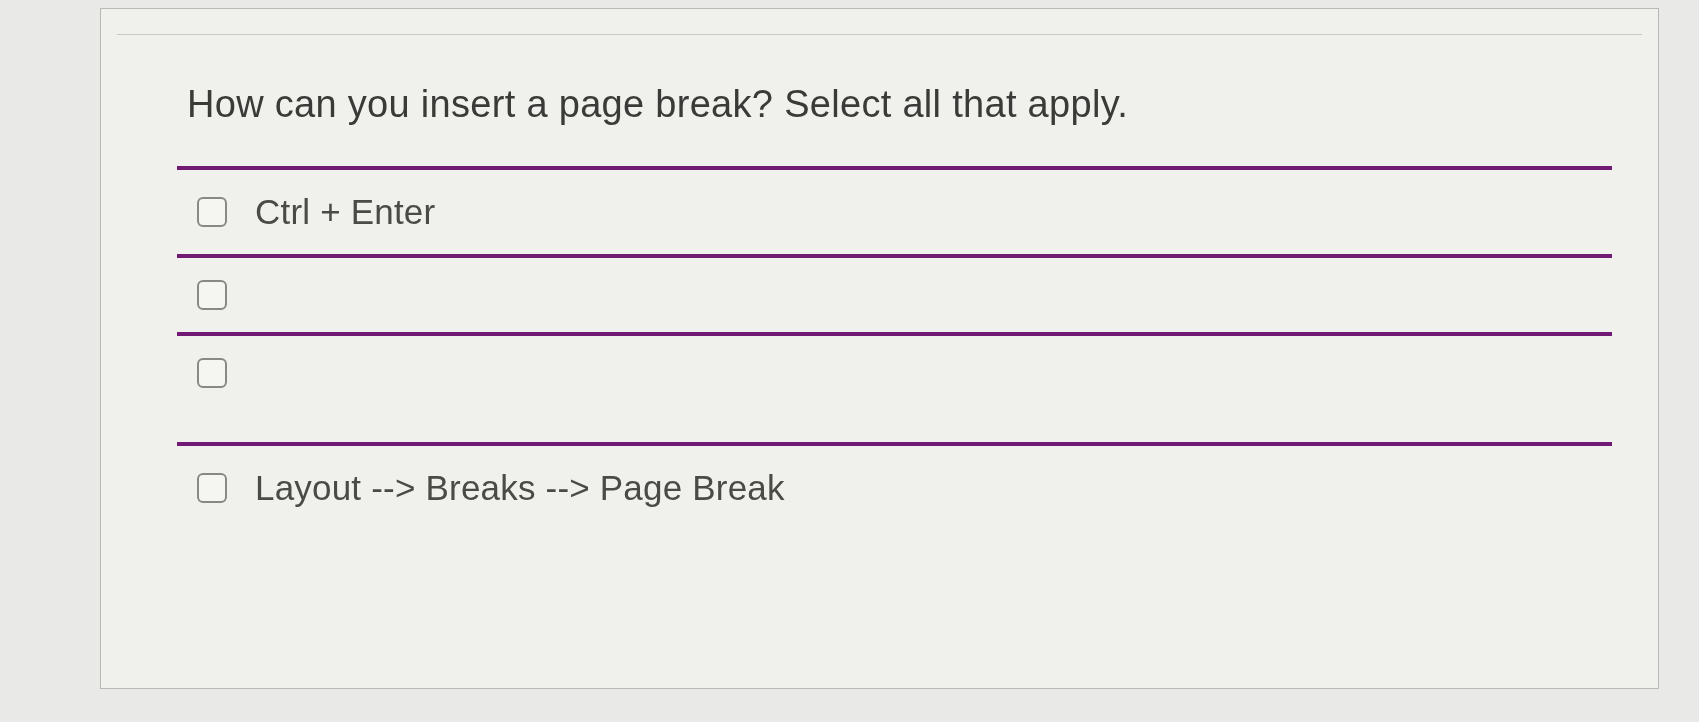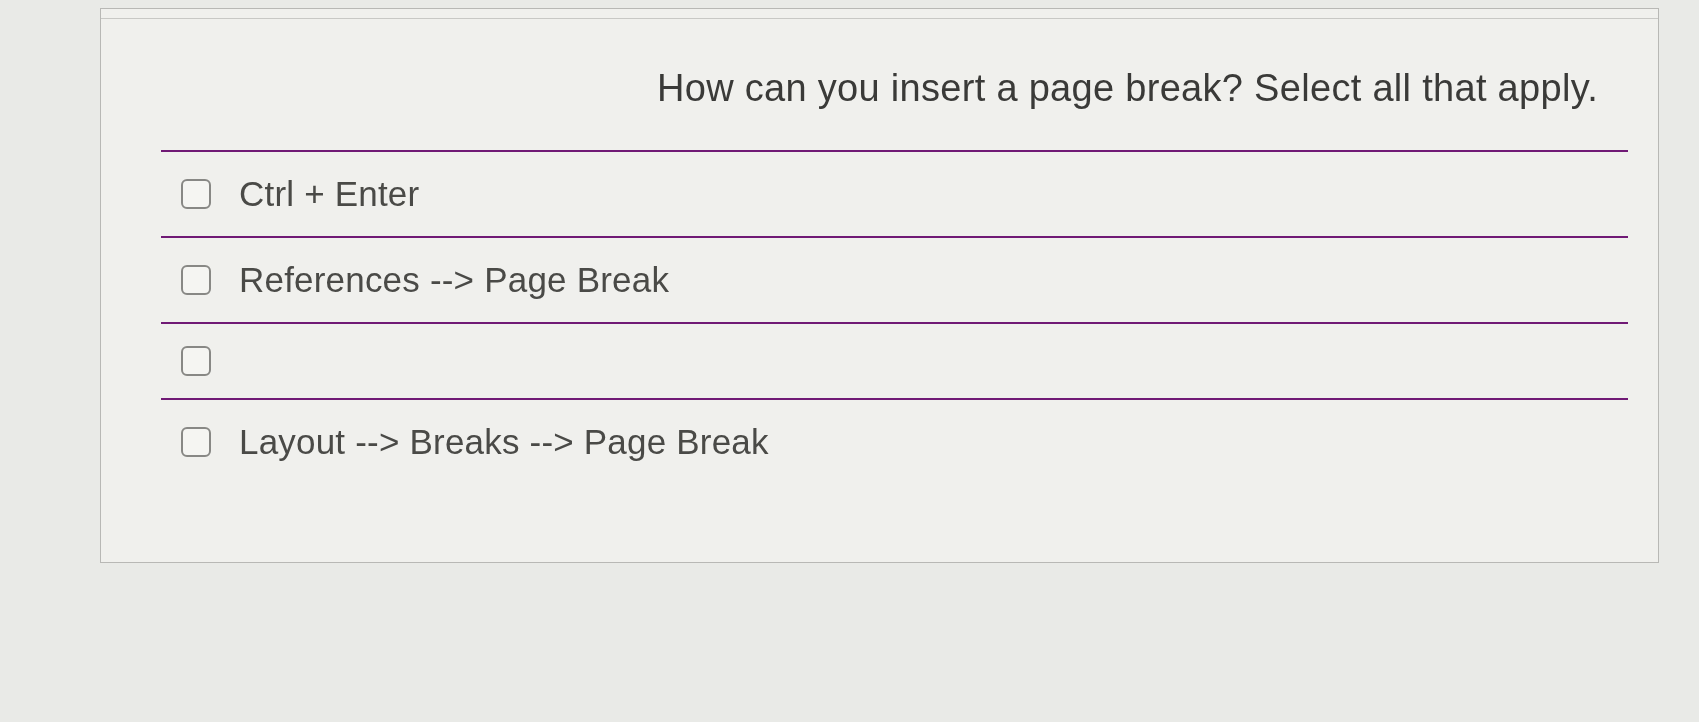--- a/index.html
+++ b/index.html
@@ -16,47 +16,47 @@
       overflow: hidden;
     }
     .page-bg {
       background: #e9eae7;
       padding: 8px 40px 20px 100px;
       height: 100%;
     }
     .question-card {
       background: #f0f0ed;
       border: 1px solid #b8b8b5;
-      padding: 0;
-      height: 555px;
+      padding: 16px;
+      height: 681px;
       position: relative;
-      text-align: right;
     }
     .card-header-border {
       border-bottom: 1px solid #c8c8c5;
       height: 10px;
     }
     .question-text {
       font-size: 38px;
       color: #3a3a38;
       padding: 48px 60px 40px 70px;
       font-weight: 400;
       letter-spacing: 0.3px;
     }
     .options-container {
       padding: 0 30px 0 60px;
     }
     .option-row {
       display: flex;
       align-items: center;
       padding: 22px 10px 22px 20px;
-      border-top: 2px solid #701a75;
+      border-top: 4px solid #701a75;
     }
     .option-row:last-child {
       border-bottom: none;
+      margin-top: 32px;
     }
     .checkbox {
       width: 30px;
       height: 30px;
       border: 2px solid #888885;
       border-radius: 6px;
       background: #f5f5f2;
       margin-right: 28px;
       flex-shrink: 0;
       cursor: pointer;
@@ -77,21 +77,20 @@
     <div class="question-text">How can you insert a page break?  Select all that apply.</div>
     <div class="options-container">
 
       <div class="option-row">
         <div class="checkbox"></div>
         <div class="option-label">Ctrl + Enter</div>
       </div>
 
       <div class="option-row">
         <div class="checkbox"></div>
-        <div class="option-label">References --&gt; Page Break</div>
       </div>
 
       <div class="option-row">
         <div class="checkbox"></div>
       </div>
 
       <div class="option-row">
         <div class="checkbox"></div>
         <div class="option-label">Layout --&gt; Breaks --&gt; Page Break</div>
       </div>

